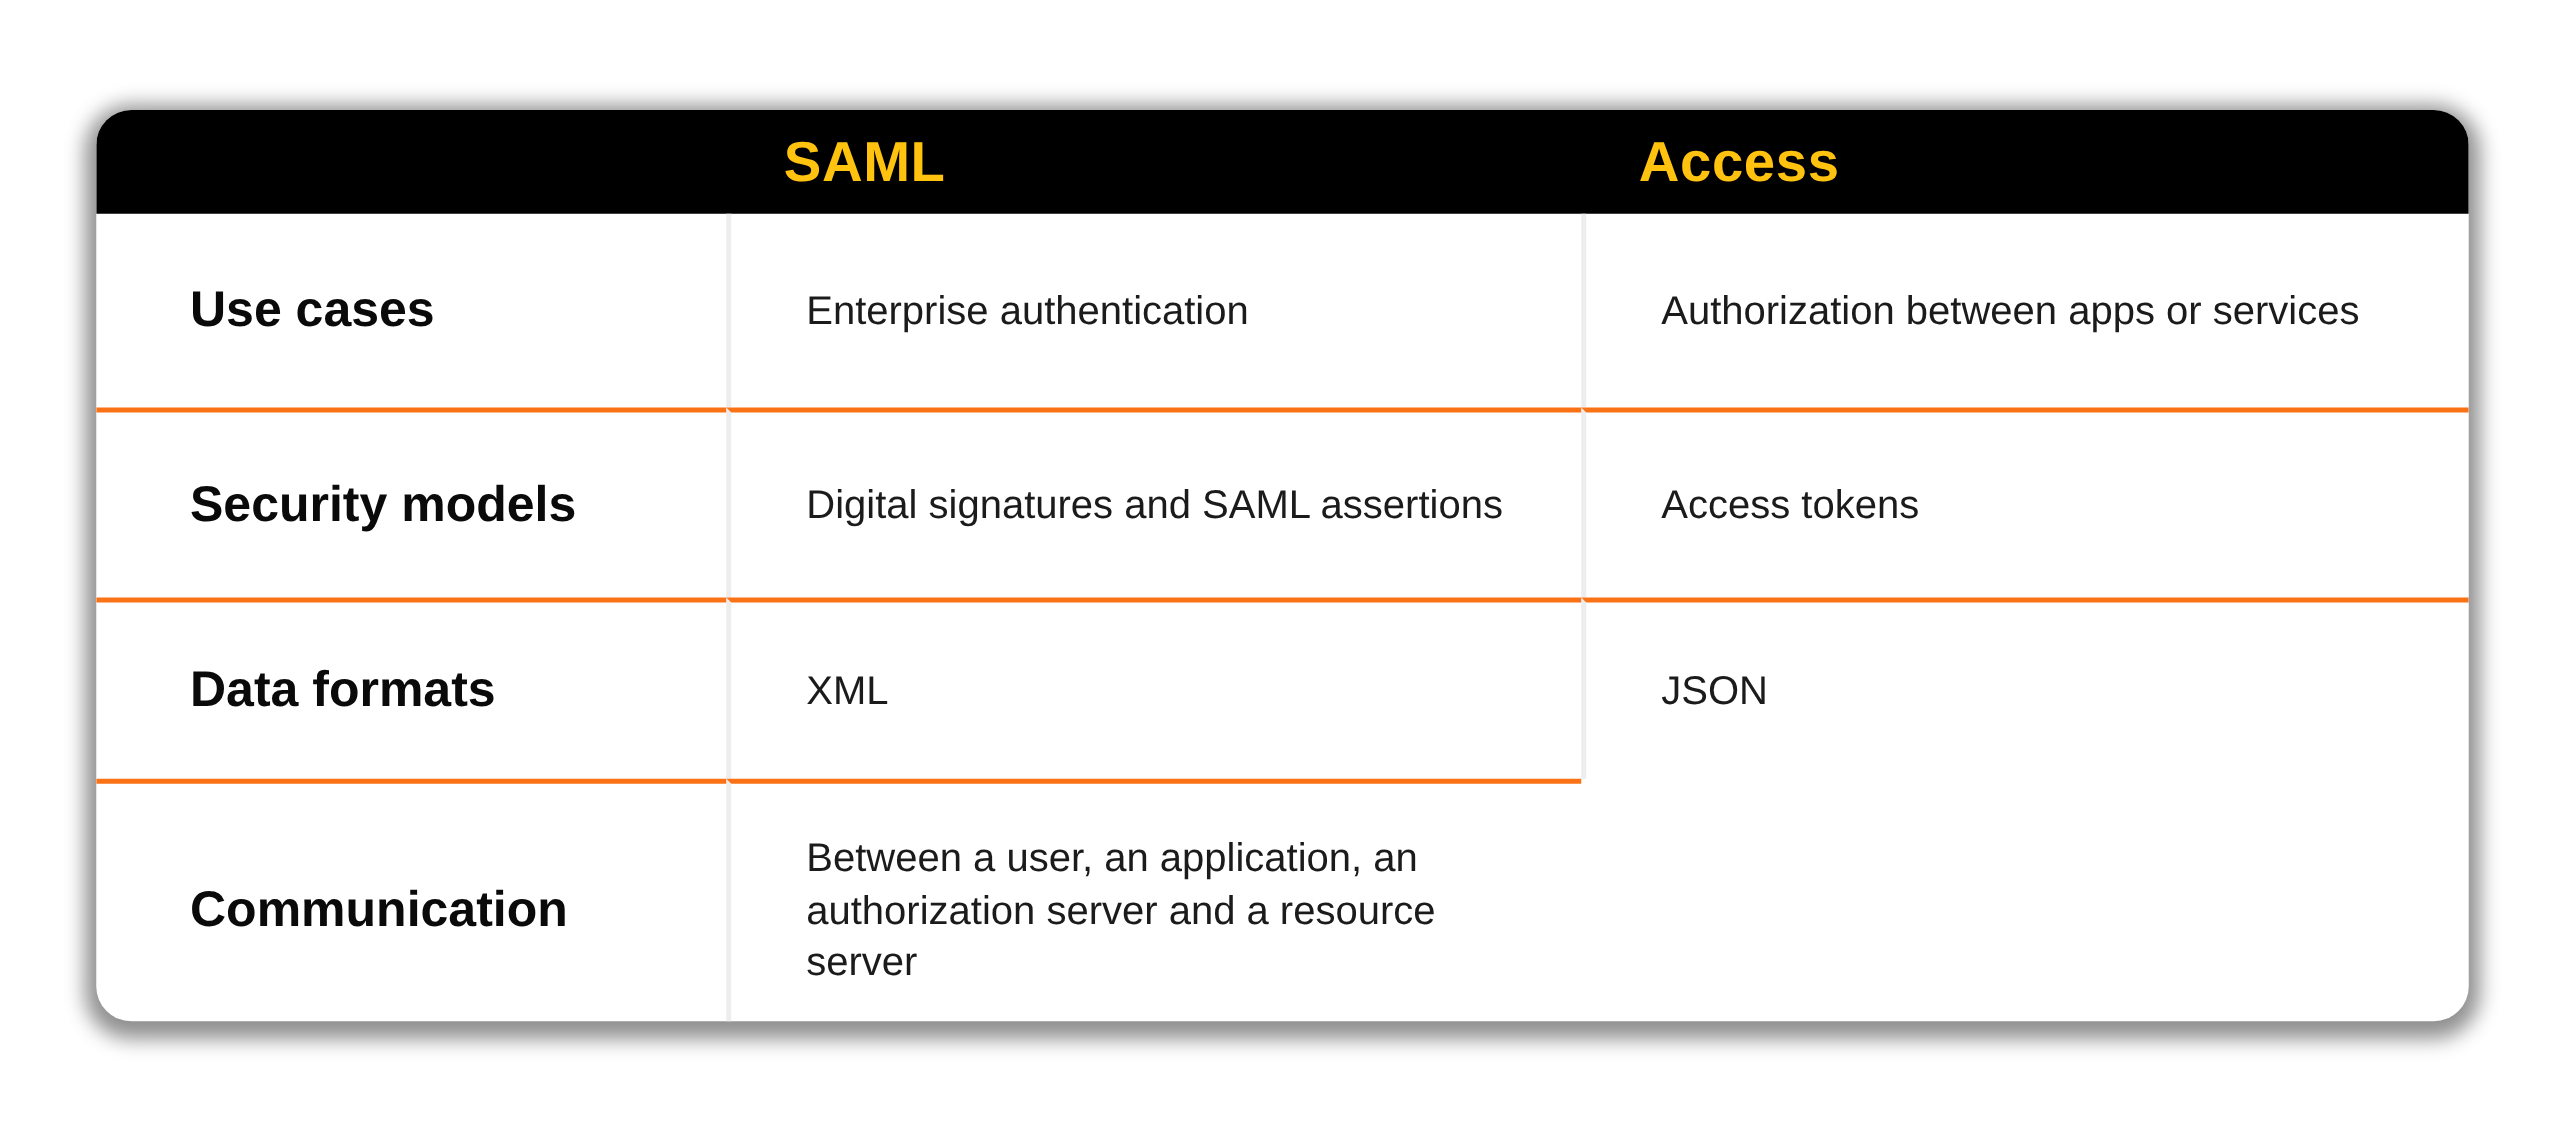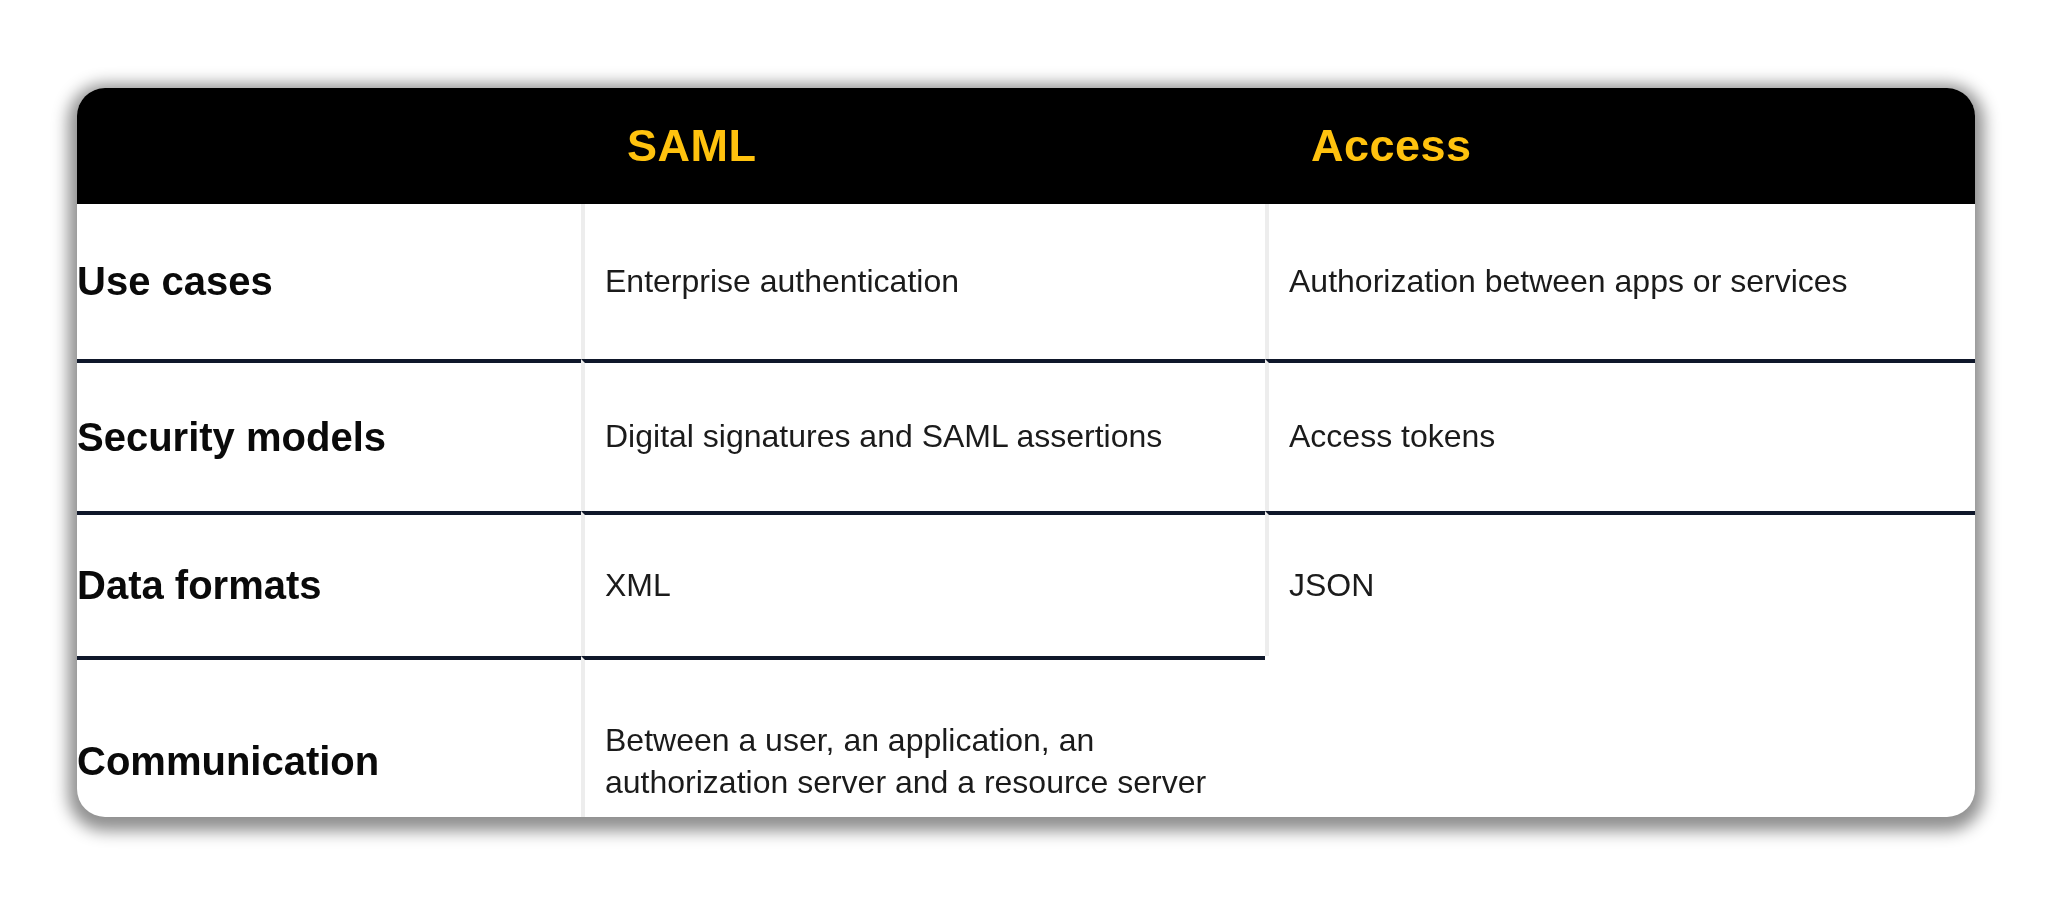--- a/index.html
+++ b/index.html
@@ -19,48 +19,49 @@
     height: 729px;
     background: #ffffff;
     border-radius: 28px;
     overflow: hidden;
     box-shadow: 0 5px 16px 9px rgba(0,0,0,0.44);
   }
   .trow {
     display: grid;
     grid-template-columns: 504px 684px 710px;
   }
-  .trow.header { height: 116px; background: #000000; }
+  .trow.header { height: 83px; background: #000000; }
   .trow.r1 { height: 155px; }
   .trow.r2 { height: 152px; }
   .trow.r3 { height: 145px; }
   .trow.r4 { height: 207px; }
-  .trow.body + .trow.body .cell { border-top: 4px solid #0f172a; }
+  .trow.body + .trow.body .cell { border-top: 4px solid #f97316; }
   .cell {
     display: flex;
     align-items: center;
     box-sizing: border-box;
     overflow: hidden;
   }
   .cell.head {
     color: #FFC20E;
     font-size: 45px;
     font-weight: 700;
     letter-spacing: 0.5px;
     padding-left: 46px;
   }
   .cell.rowlabel {
+    padding-left: 75px;
     padding-right: 20px;
     font-size: 40px;
     font-weight: 700;
     color: #0a0a0a;
   }
   .cell.value {
     border-left: 4px solid #ededed;
-    padding-left: 20px;
+    padding-left: 60px;
     padding-right: 28px;
     font-size: 32px;
     font-weight: 400;
     color: #1b1b1b;
     line-height: 1.3;
     white-space: pre-line;
   }
   .trow.header .cell { border: none; }
 </style>
 </head>

